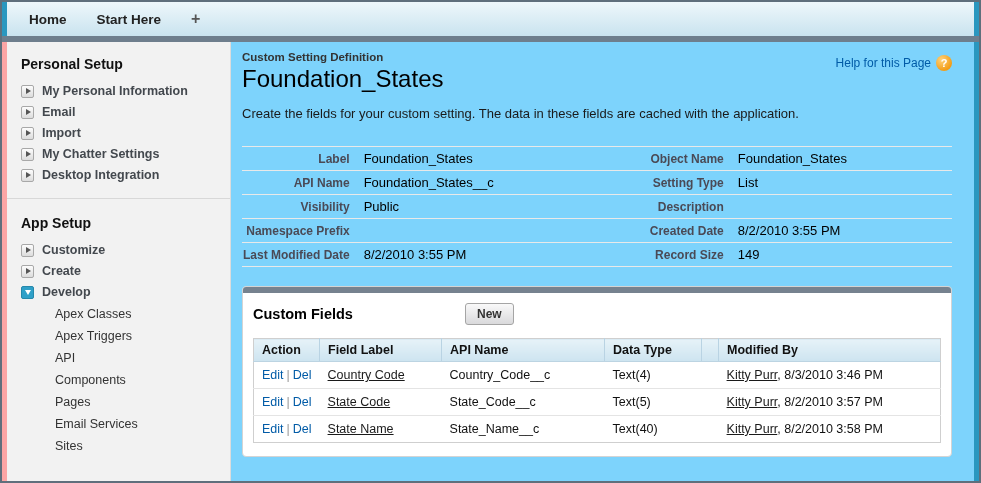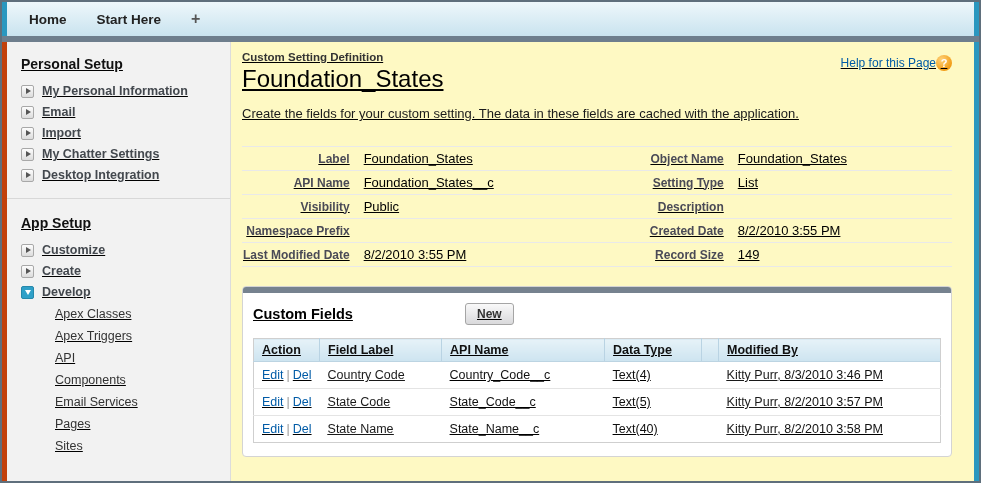--- a/index.html
+++ b/index.html
@@ -18,23 +18,22 @@
     border-left: 5px solid #2a97bf; border-right: 5px solid #2a97bf;
     display: flex; align-items: center;
     padding-left: 22px; gap: 30px;
   }
   .tab { font-size: 13.5px; font-weight: bold; color: #222; cursor: pointer; }
   .tab.plus { color: #555; font-size: 16px; }
   .slatebar { height: 6px; flex: 0 0 6px; background: #6e7e8d; }
   
   .bodyarea {
     flex: 1; display: flex; overflow: hidden;
-    border-left: 5px solid #c2410c; border-right: 5px solid #2a97bf;
-    background: #fef9c3;
-    text-decoration: underline;
+    border-left: 5px solid #fca5a5; border-right: 5px solid #2a97bf;
+    background: #7dd3fc;
   }
   
   .sidebar {
     width: 224px; flex: 0 0 224px;
     background: #f2f2f2;
     border-right: 1px solid #dcdcdc;
     padding-top: 12px;
     overflow: hidden;
   }
   .side-title { font-size: 14px; font-weight: bold; color: #111; padding: 2px 0 9px 14px; }
@@ -63,21 +62,21 @@
     background: #fff;
     color: #2a94bd;
     border-top: 1px solid #e2e2e2; border-bottom: 1px solid #e2e2e2;
     border-top-left-radius: 4px; border-bottom-left-radius: 4px;
   }
   
   .main { flex: 1; padding: 9px 22px 0 11px; overflow: hidden; }
   .page-header { display: flex; justify-content: space-between; align-items: flex-start; }
   .breadcrumb { font-size: 11.5px; font-weight: bold; color: #333; }
   .page-title { font-size: 24px; color: #000; margin-top: 2px; font-weight: normal; }
-  .help { display: flex; align-items: center; margin-top: 4px; }
+  .help { display: flex; align-items: center; gap: 5px; margin-top: 4px; }
   .help a { font-size: 12px; color: #015ba7; text-decoration: none; cursor: pointer; }
   .help-icon {
     width: 16px; height: 16px; border-radius: 50%;
     background: radial-gradient(circle at 35% 30%, #ffd27a, #f29d17 70%);
     color: #fff; font-size: 11px; font-weight: bold;
     display: inline-flex; align-items: center; justify-content: center; cursor: pointer;
   }
   .help-icon::after { content: "?"; }
   .descr { font-size: 13px; color: #1a1a1a; margin-top: 13px; }
   
@@ -190,22 +189,22 @@
           </span>
         <span>Develop</span>
       </div>
 
       <div class="sub-item">Apex Classes</div>
       <div class="sub-item">Apex Triggers</div>
       <div class="sub-item">API</div>
       <div class="sub-item">Components</div>
 
 
+      <div class="sub-item">Pages</div>
       <div class="sub-item">Email Services</div>
-      <div class="sub-item">Pages</div>
       <div class="sub-item">Sites</div>
 
     </div>
 
     <div class="main">
 
       <div class="page-header">
         <div>
           <div class="breadcrumb">Custom Setting Definition</div>
           <div class="page-title">Foundation_States</div>

